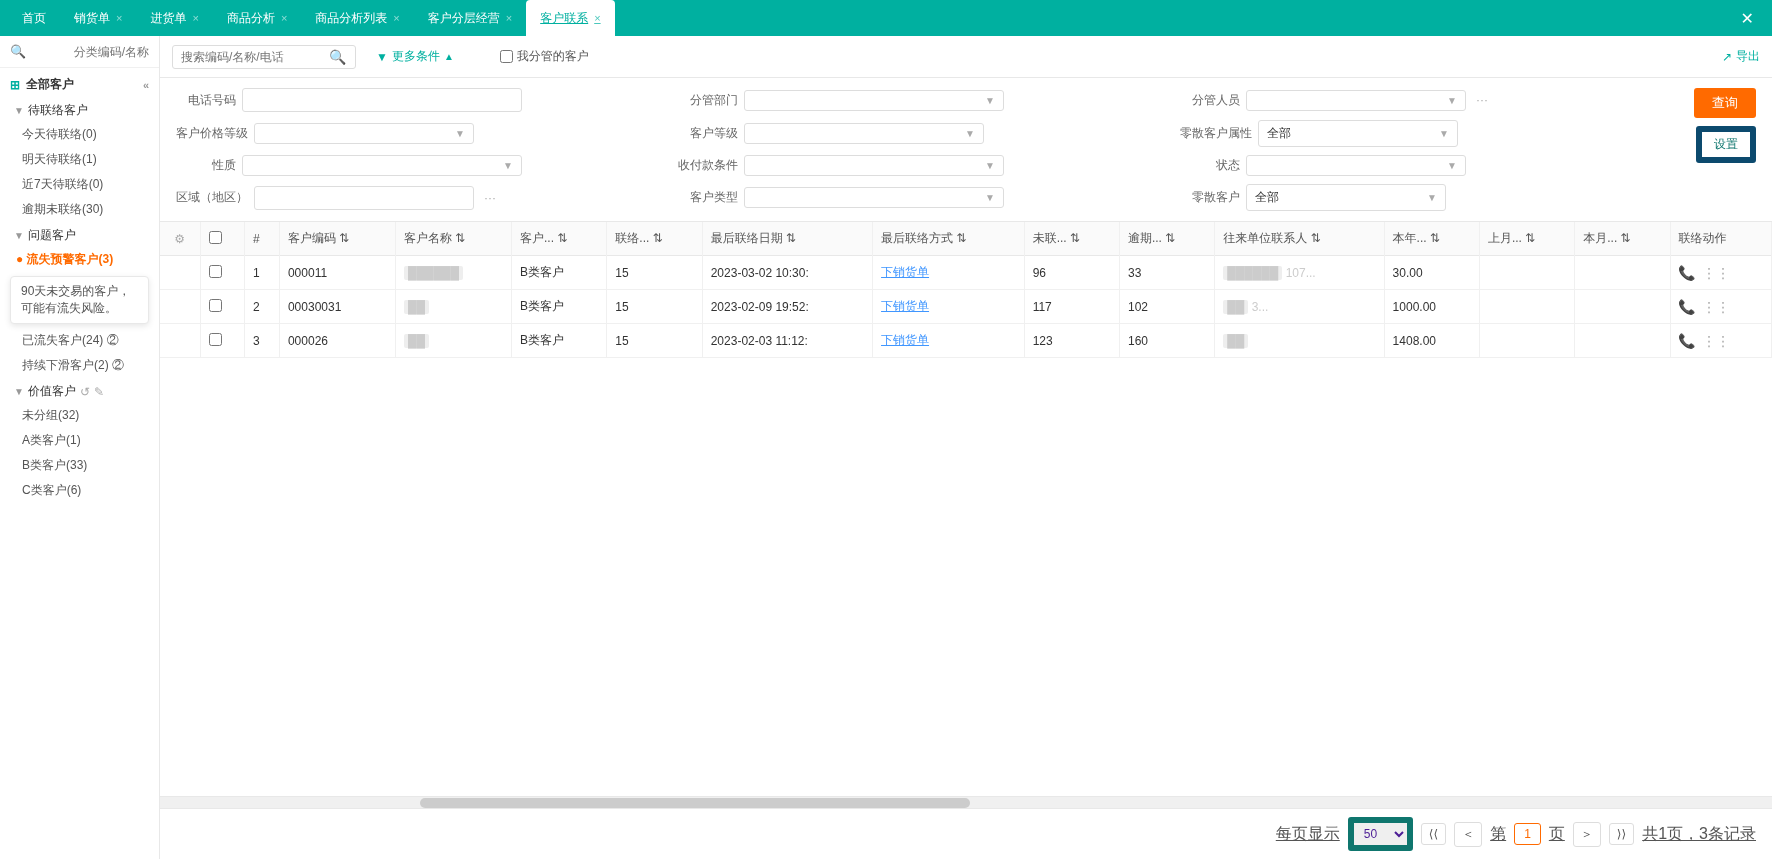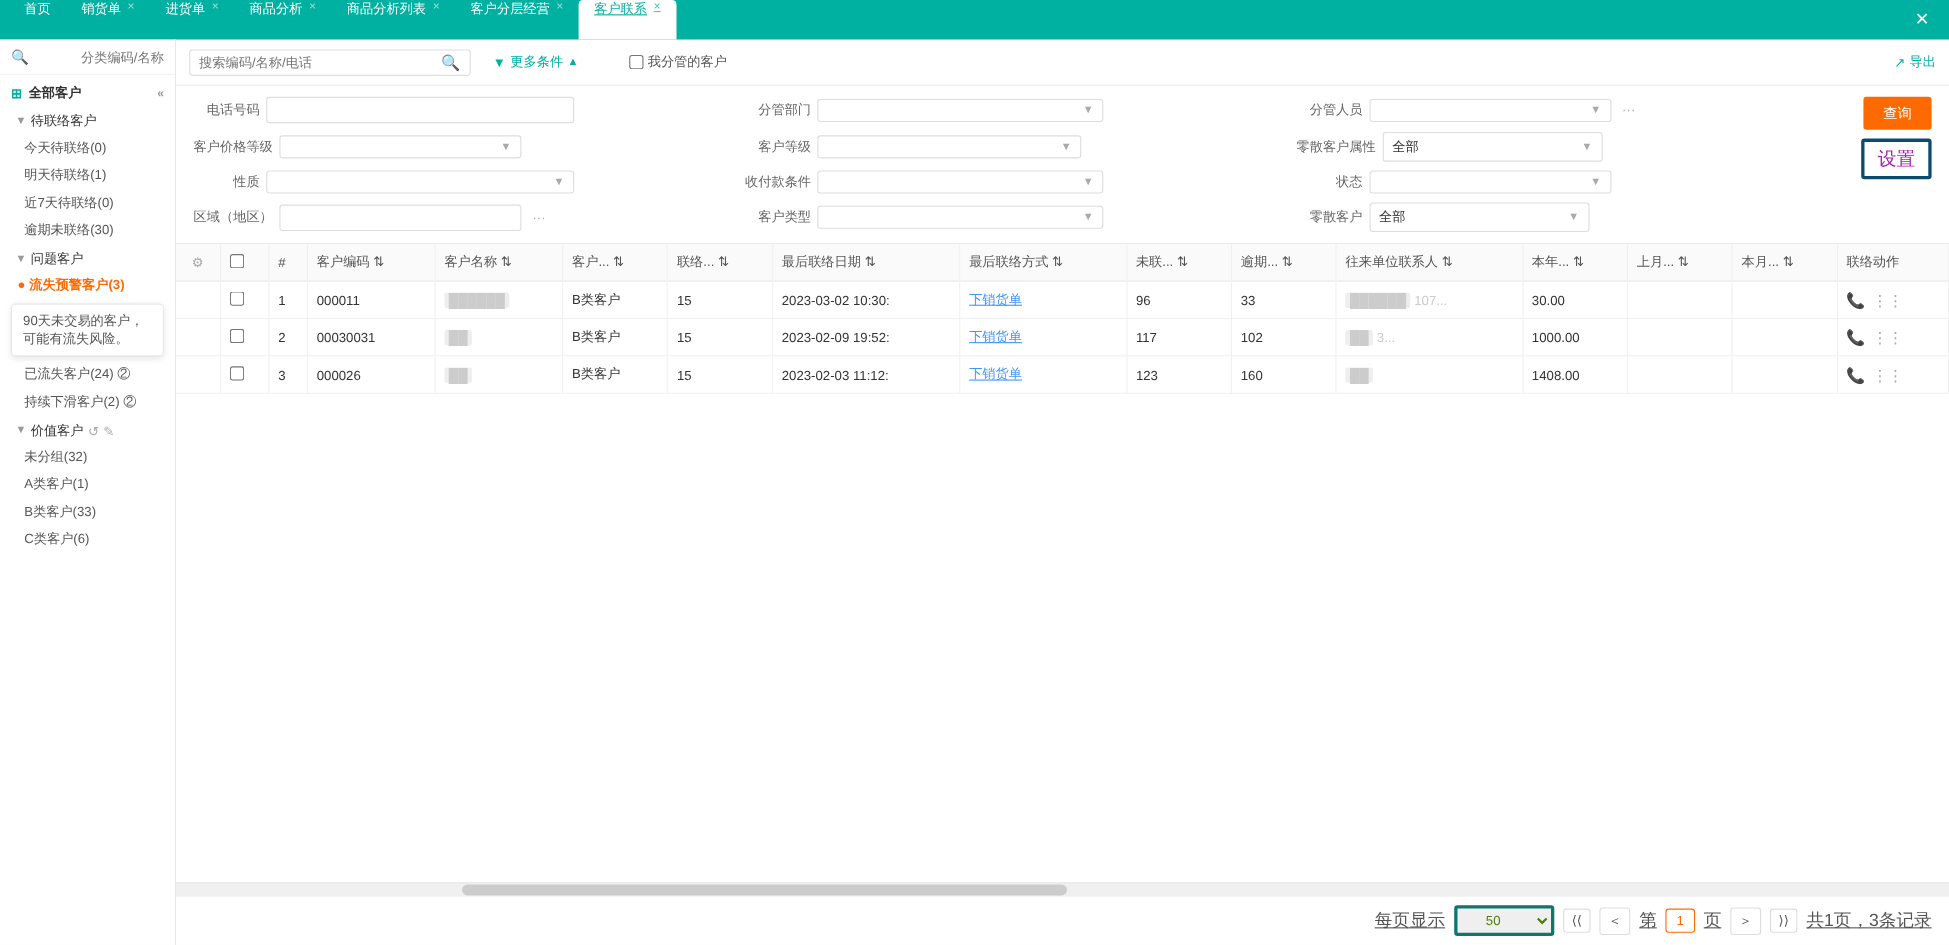--- a/index.html
+++ b/index.html
@@ -10,21 +10,21 @@
       background: #00b0a0;
       height: 36px;
       display: flex;
       align-items: center;
       padding: 0 8px;
       gap: 0;
     }
     .nav-tab {
       height: 36px;
       display: flex;
-      align-items: flex-start;
+      align-items: center;
       padding: 0 14px;
       color: #fff;
       cursor: pointer;
       font-size: 13px;
       white-space: nowrap;
       position: relative;
     }
     .nav-tab.active {
       background: #fff;
       color: #00b0a0;
@@ -140,21 +140,21 @@
       align-items: center;
       gap: 10px;
       flex-shrink: 0;
     }
     .search-input-wrap {
       display: flex;
       align-items: center;
       border: 1px solid #ddd;
       border-radius: 3px;
       padding: 3px 8px;
-      width: 256px;
+      width: 184px;
       background: #fff;
     }
     .search-input-wrap input {
       border: none;
       outline: none;
       font-size: 12px;
       width: 100%;
       color: #999;
     }
     .toolbar-btn {
@@ -248,26 +248,26 @@
       color: #fff;
       border: none;
       border-radius: 3px;
       padding: 6px 18px;
       cursor: pointer;
       font-size: 13px;
       white-space: nowrap;
     }
     .settings-btn {
       background: #fff;
-      color: #a21caf;
-      border: 3px solid #0c4a6e;
+      color: #0f766e;
+      border: 6px solid #0c4a6e;
       border-radius: 3px;
       padding: 4px 12px;
       cursor: pointer;
-      font-size: 17px;
+      font-size: 12px;
       margin-top: 4px;
     }
     .filter-actions {
       display: flex;
       flex-direction: column;
       align-items: flex-end;
       gap: 4px;
       margin-left: 10px;
     }
 
@@ -338,25 +338,25 @@
     .page-btn:disabled { color: #ccc; cursor: not-allowed; }
     .page-current {
       border: 1px solid #ff6a00;
       background: #fff;
       color: #ff6a00;
       padding: 3px 9px;
       border-radius: 3px;
       font-size: 12px;
     }
     .page-size-select {
-      border: 3px solid #0f766e;
-      border-radius: 3px;
-      padding: 3px 22px;
-      font-size: 12px;
-      color: #4d7c0f;
+      border: 6px solid #0f766e;
+      border-radius: 3px;
+      padding: 3px 6px;
+      font-size: 12px;
+      color: #4c1d95;
     }
     .scrollbar-area {
       height: 12px;
       background: #f0f0f0;
       border-top: 1px solid #e8e8e8;
       position: relative;
     }
     .scrollbar-thumb {
       position: absolute;
       left: 260px;

